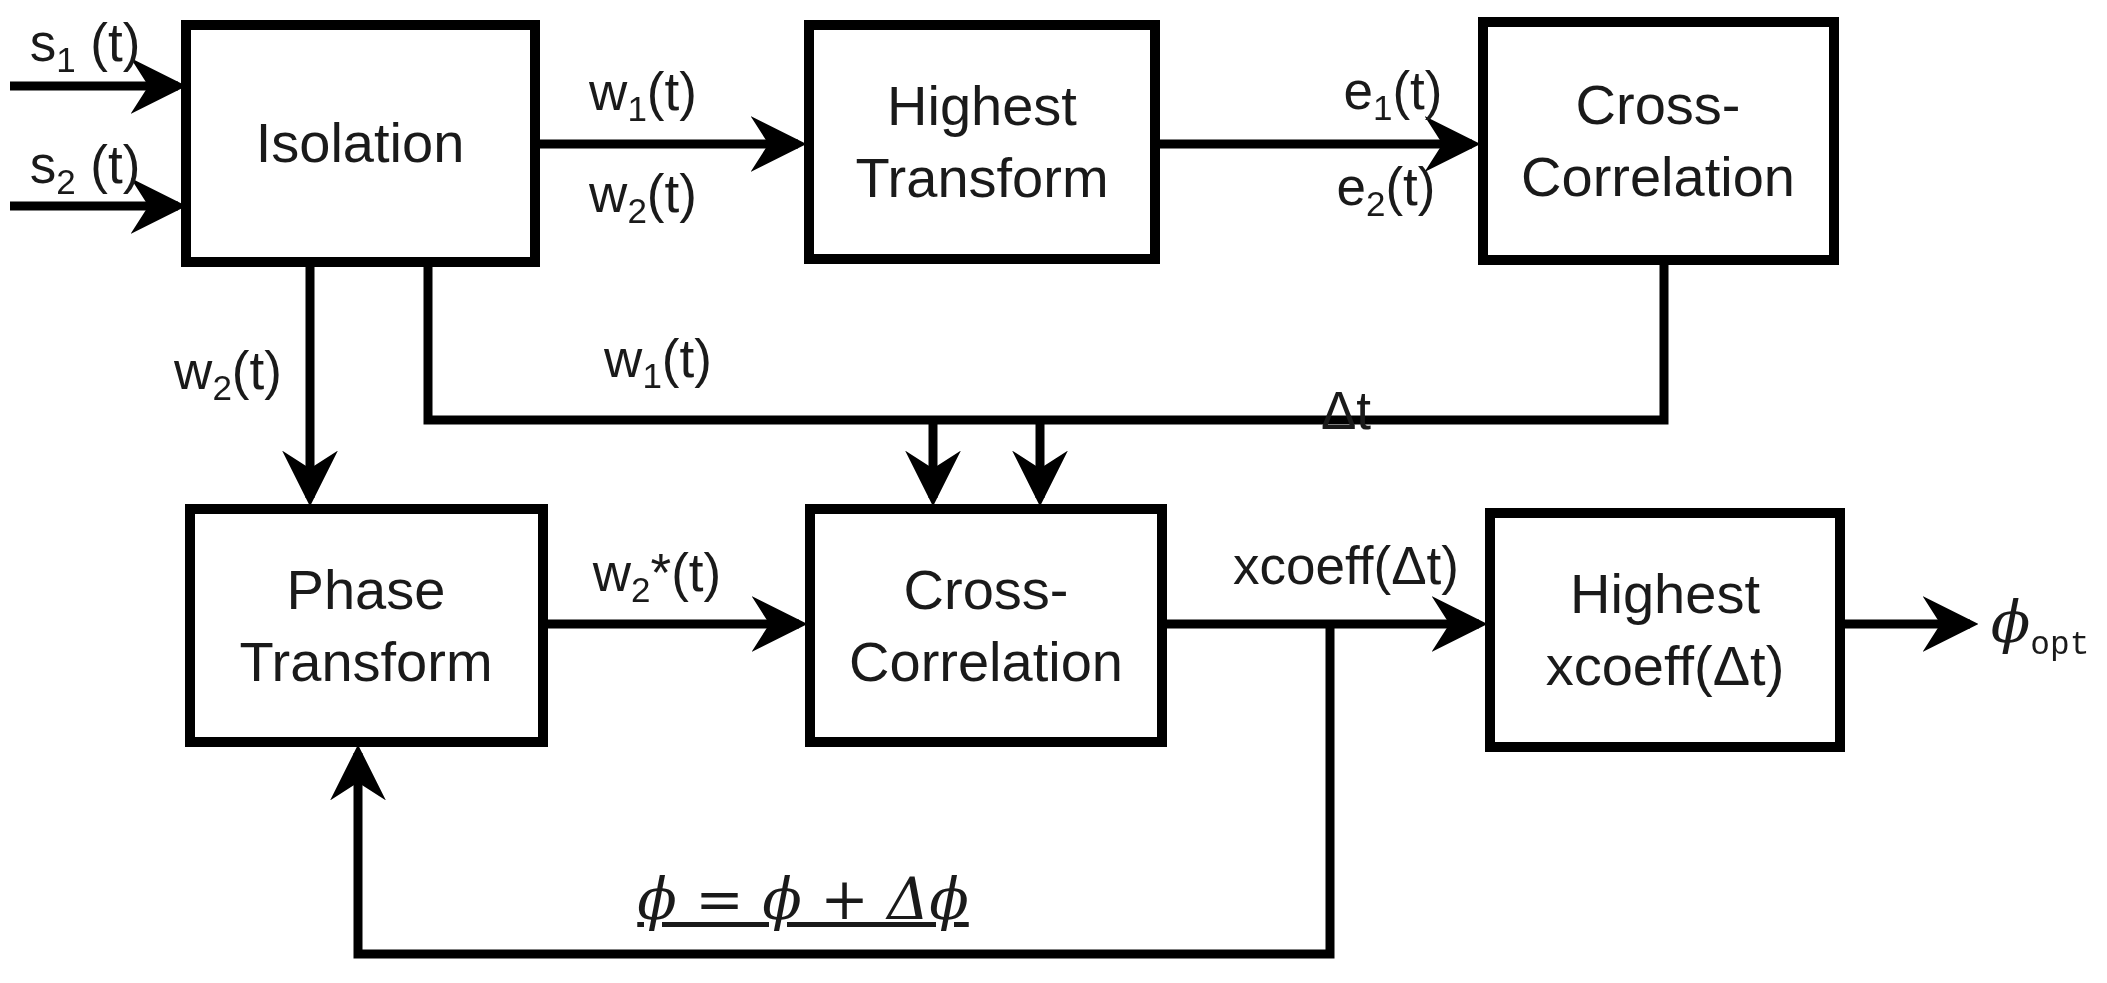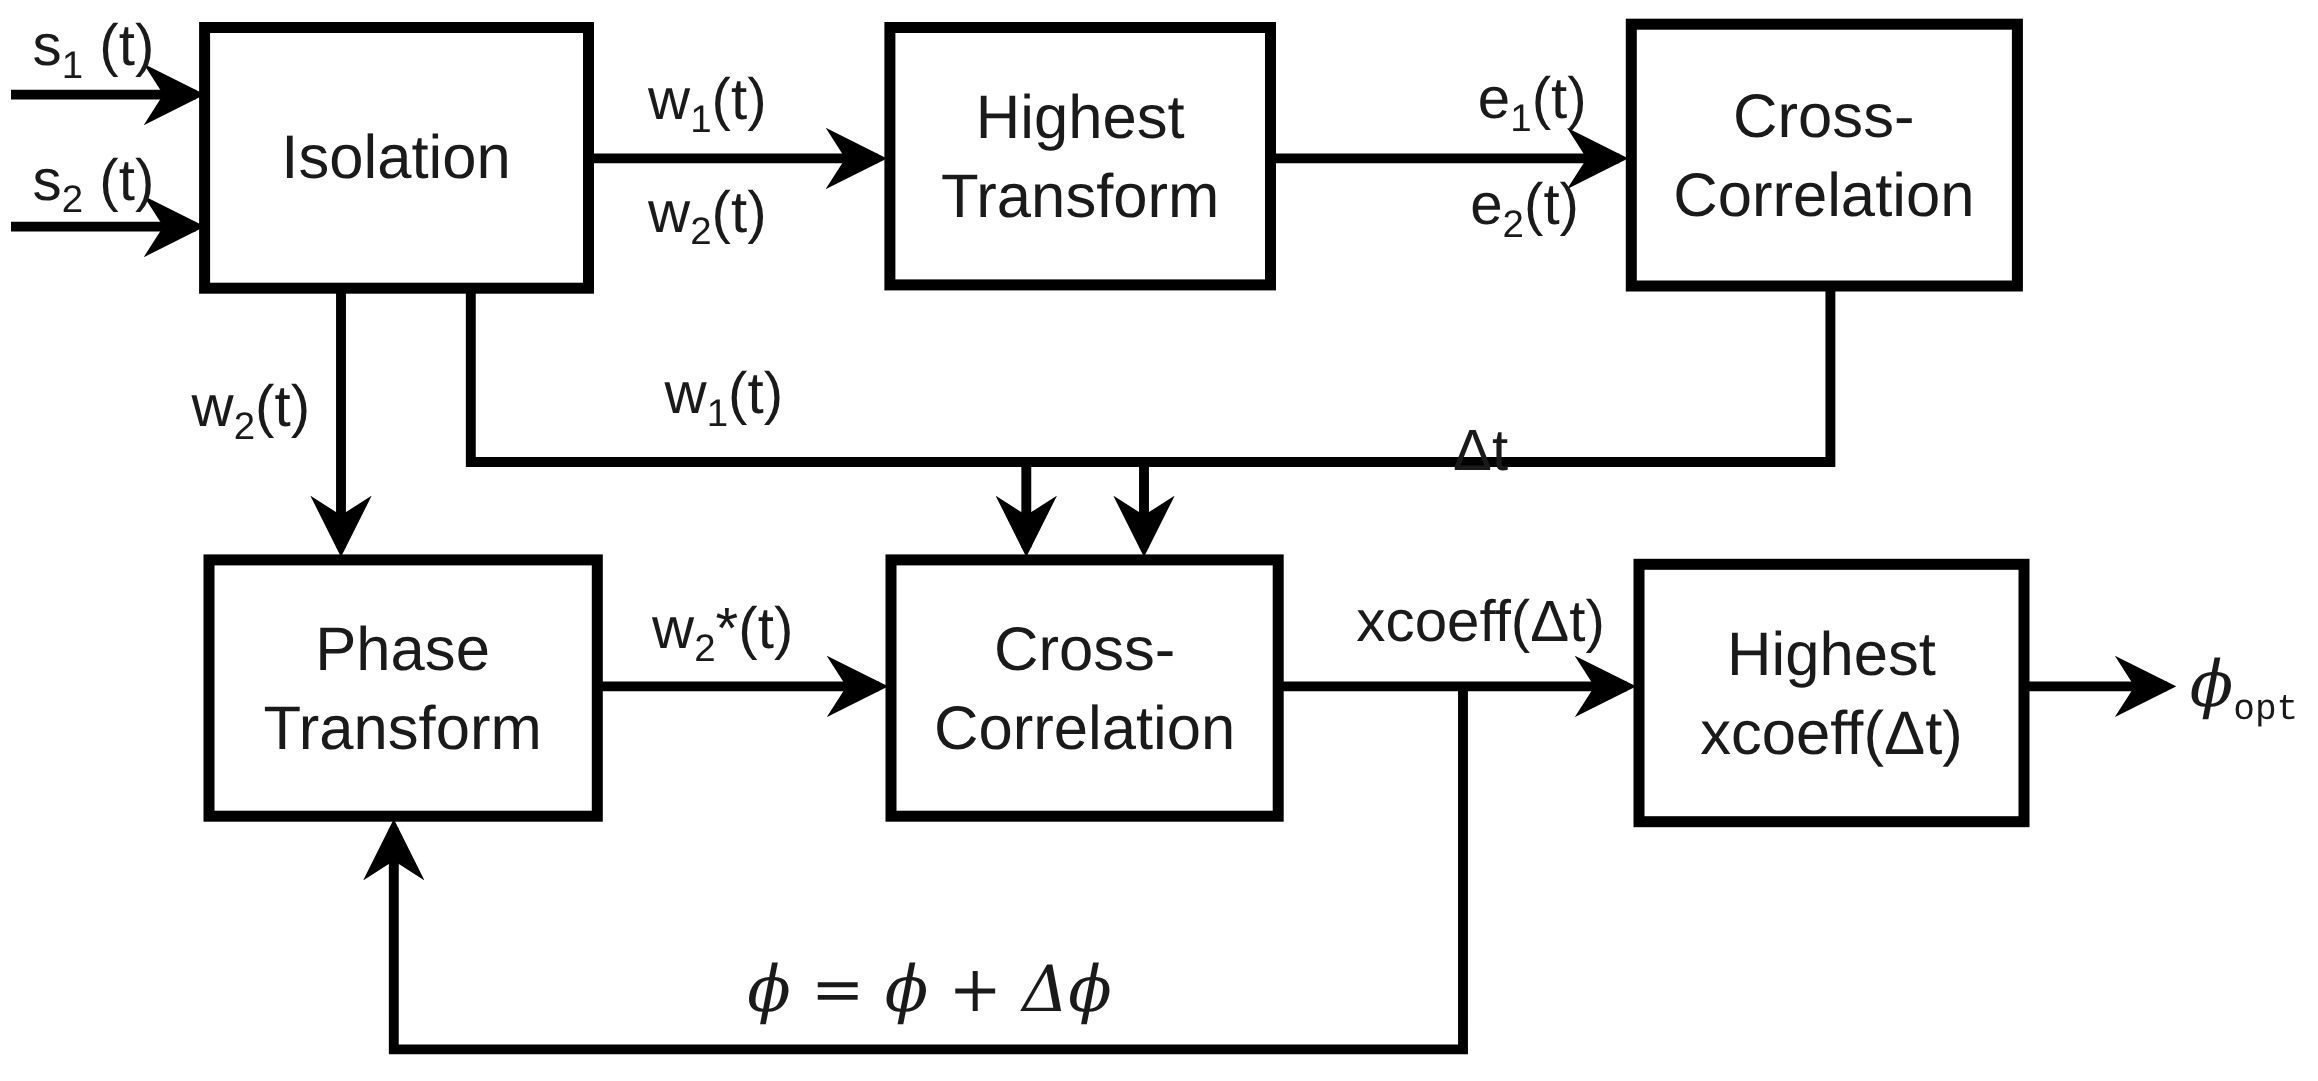--- a/index.html
+++ b/index.html
@@ -127,17 +127,17 @@
   <div class="edge-label" style="left:228px; top:370px;"><span>w</span><sub>2</sub><span>(t)</span></div>
 
   <div class="edge-label" style="left:658px; top:358px;"><span>w</span><sub>1</sub><span>(t)</span></div>
 
   <div class="edge-label" style="left:1346px; top:364px;margin-top:46px;">Δt</div>
 
   <div class="edge-label" style="left:657px; top:572px;"><span>w</span><sub>2</sub><span>*(t)</span></div>
 
   <div class="edge-label" style="left:1346px; top:565px;">xcoeff(Δt)</div>
 
-  <div class="edge-label math" style="left:845px; top:899px;">ϕ = ϕ + Δϕ</div>
+  <div class="edge-label math" style="left:803px; top:899px;text-decoration:underline;">ϕ = ϕ + Δϕ</div>
 
   <div class="edge-label" style="left:2040px; top:622px;"><span class="math">ϕ</span><span class="math-sub">opt</span></div>
 
 </div>
 
 </body></html>

